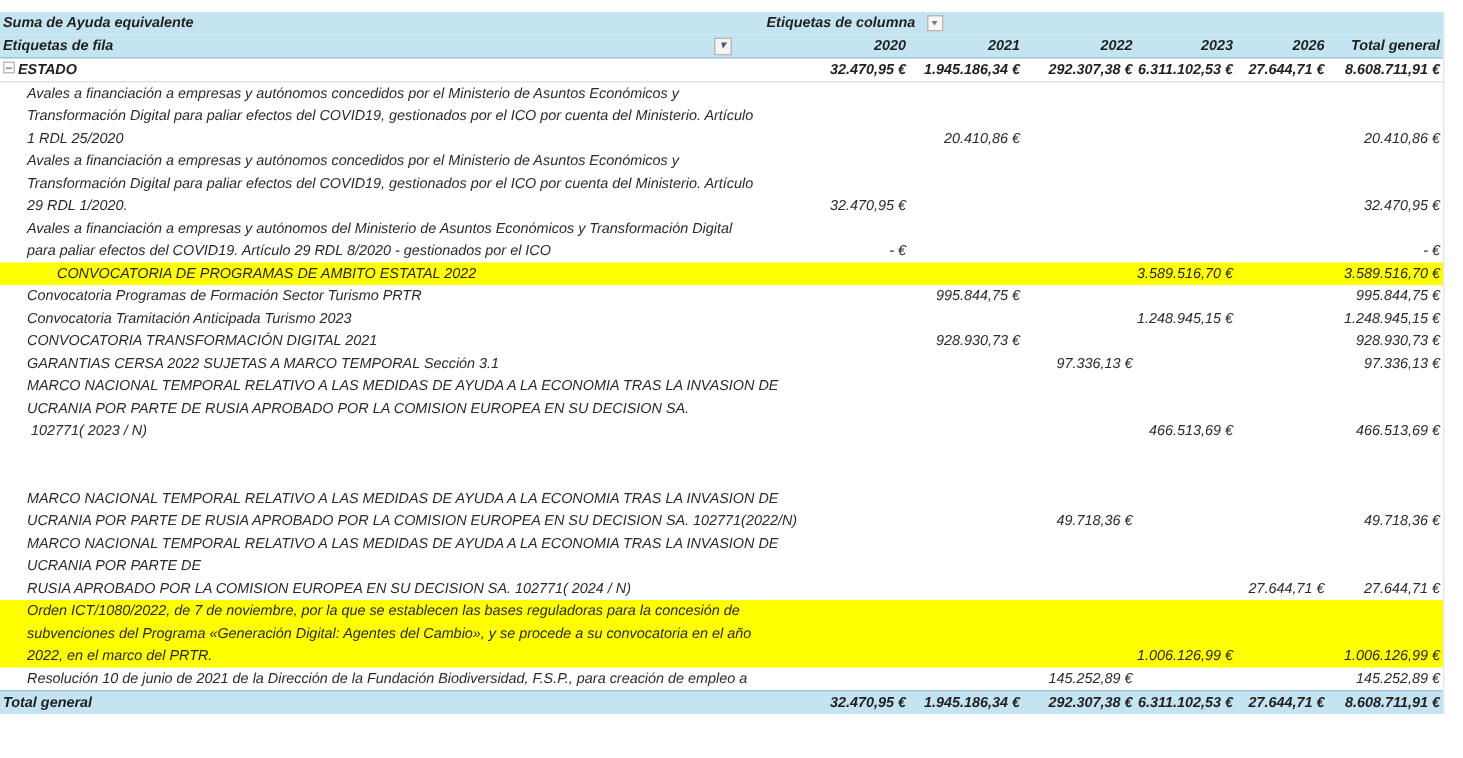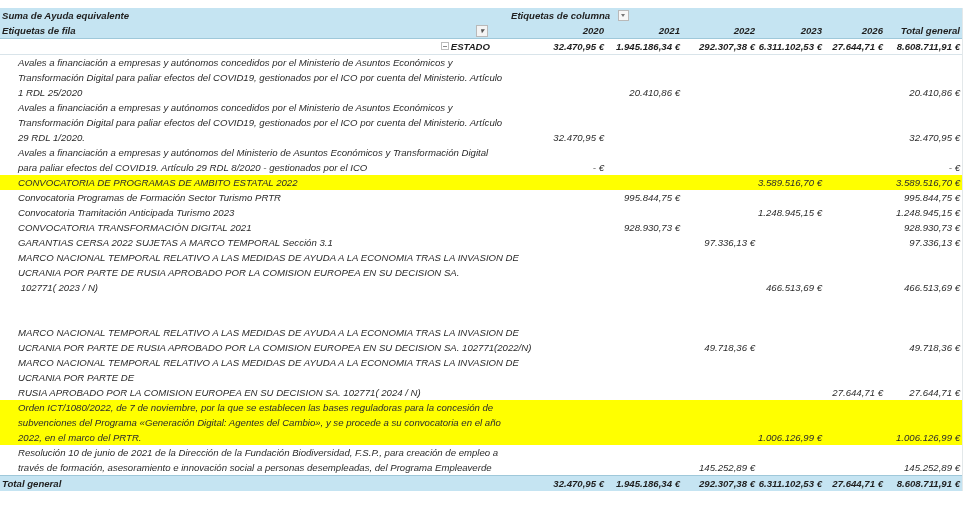--- a/index.html
+++ b/index.html
@@ -17,21 +17,21 @@
   .ctot  { width:77px; }
   .hdr { background:#c5e4f2; font-weight:bold; color:#1f1f1f; }
   .hdr .label { padding-left:2px; }
   .hdr1 { height:15px; }
   .hdr2 { height:15px; border-bottom:1px solid #9fc8da; }
   .hdr1 .colhead { position:absolute; left:511px; top:0; line-height:15px; display:flex; align-items:center; }
   .dd { display:inline-block; width:9px; height:9px; border:1px solid #b9b9b9; background:#f7f7f7; margin-left:8px; position:relative; }
   .dd::after { content:""; position:absolute; left:2px; top:3px; border-left:2.5px solid transparent; border-right:2.5px solid transparent; border-top:3px solid #777; }
   .filt { position:absolute; left:476px; top:2px; width:10px; height:10px; border:1px solid #b9b9b9; background:#f4f4f4; font-size:7px; line-height:10px; text-align:center; color:#555; font-weight:bold; }
   .estado { height:15px; font-weight:bold; color:#1f1f1f; border-bottom:1px solid #d9e4ea; }
-  .estado .label { padding-left:2px;text-align:right; }
+  .estado .label { padding-left:2px; }
   .minus { display:inline-block; width:6px; height:6px; border:1px solid #bcbcbc; margin-right:2px; vertical-align:middle; position:relative; top:-1px; }
   .minus::after { content:""; position:absolute; left:1px; top:2.5px; width:4px; height:1px; background:#888; }
   .yellow { background:#ffff00; }
   .total { background:#c5e4f2; font-weight:bold; color:#1f1f1f; border-top:1px solid #9fc8da; height:15px; }
   .total .label { padding-left:2px; }
   .spacer { height:15px; }
 </style>
 </head>
 <body>
 
@@ -100,21 +100,21 @@
         </div>
         <div class="num c2020">-   €</div>
         <div class="num c2021"></div>
         <div class="num c2022"></div>
         <div class="num c2023"></div>
         <div class="num c2024"></div>
         <div class="num ctot">-   €</div>
       </div>
       <div class="row yellow">
         <div class="label">
-          <div style="min-height: 15px; white-space: pre;">CONVOCATORIA DE PROGRAMAS DE AMBITO ESTATAL 2022</div>
+          <div style="min-height: 15px; white-space: pre; margin-left: 20px;">CONVOCATORIA DE PROGRAMAS DE AMBITO ESTATAL 2022</div>
         </div>
         <div class="num c2020"></div>
         <div class="num c2021"></div>
         <div class="num c2022"></div>
         <div class="num c2023">3.589.516,70 €</div>
         <div class="num c2024"></div>
         <div class="num ctot">3.589.516,70 €</div>
       </div>
       <div class="row">
         <div class="label">
@@ -209,21 +209,20 @@
         <div class="num c2020"></div>
         <div class="num c2021"></div>
         <div class="num c2022"></div>
         <div class="num c2023">1.006.126,99 €</div>
         <div class="num c2024"></div>
         <div class="num ctot">1.006.126,99 €</div>
       </div>
       <div class="row">
         <div class="label">
           <div style="min-height: 15px; white-space: pre;">Resolución 10 de junio de 2021 de la Dirección de la Fundación Biodiversidad, F.S.P., para creación de empleo a</div>
-          <div style="min-height: 15px; white-space: pre;">través de formación, asesoramiento e innovación social a personas desempleadas, del Programa Empleaverde</div>
         </div>
         <div class="num c2020"></div>
         <div class="num c2021"></div>
         <div class="num c2022">145.252,89 €</div>
         <div class="num c2023"></div>
         <div class="num c2024"></div>
         <div class="num ctot">145.252,89 €</div>
       </div>
     </div>
 

